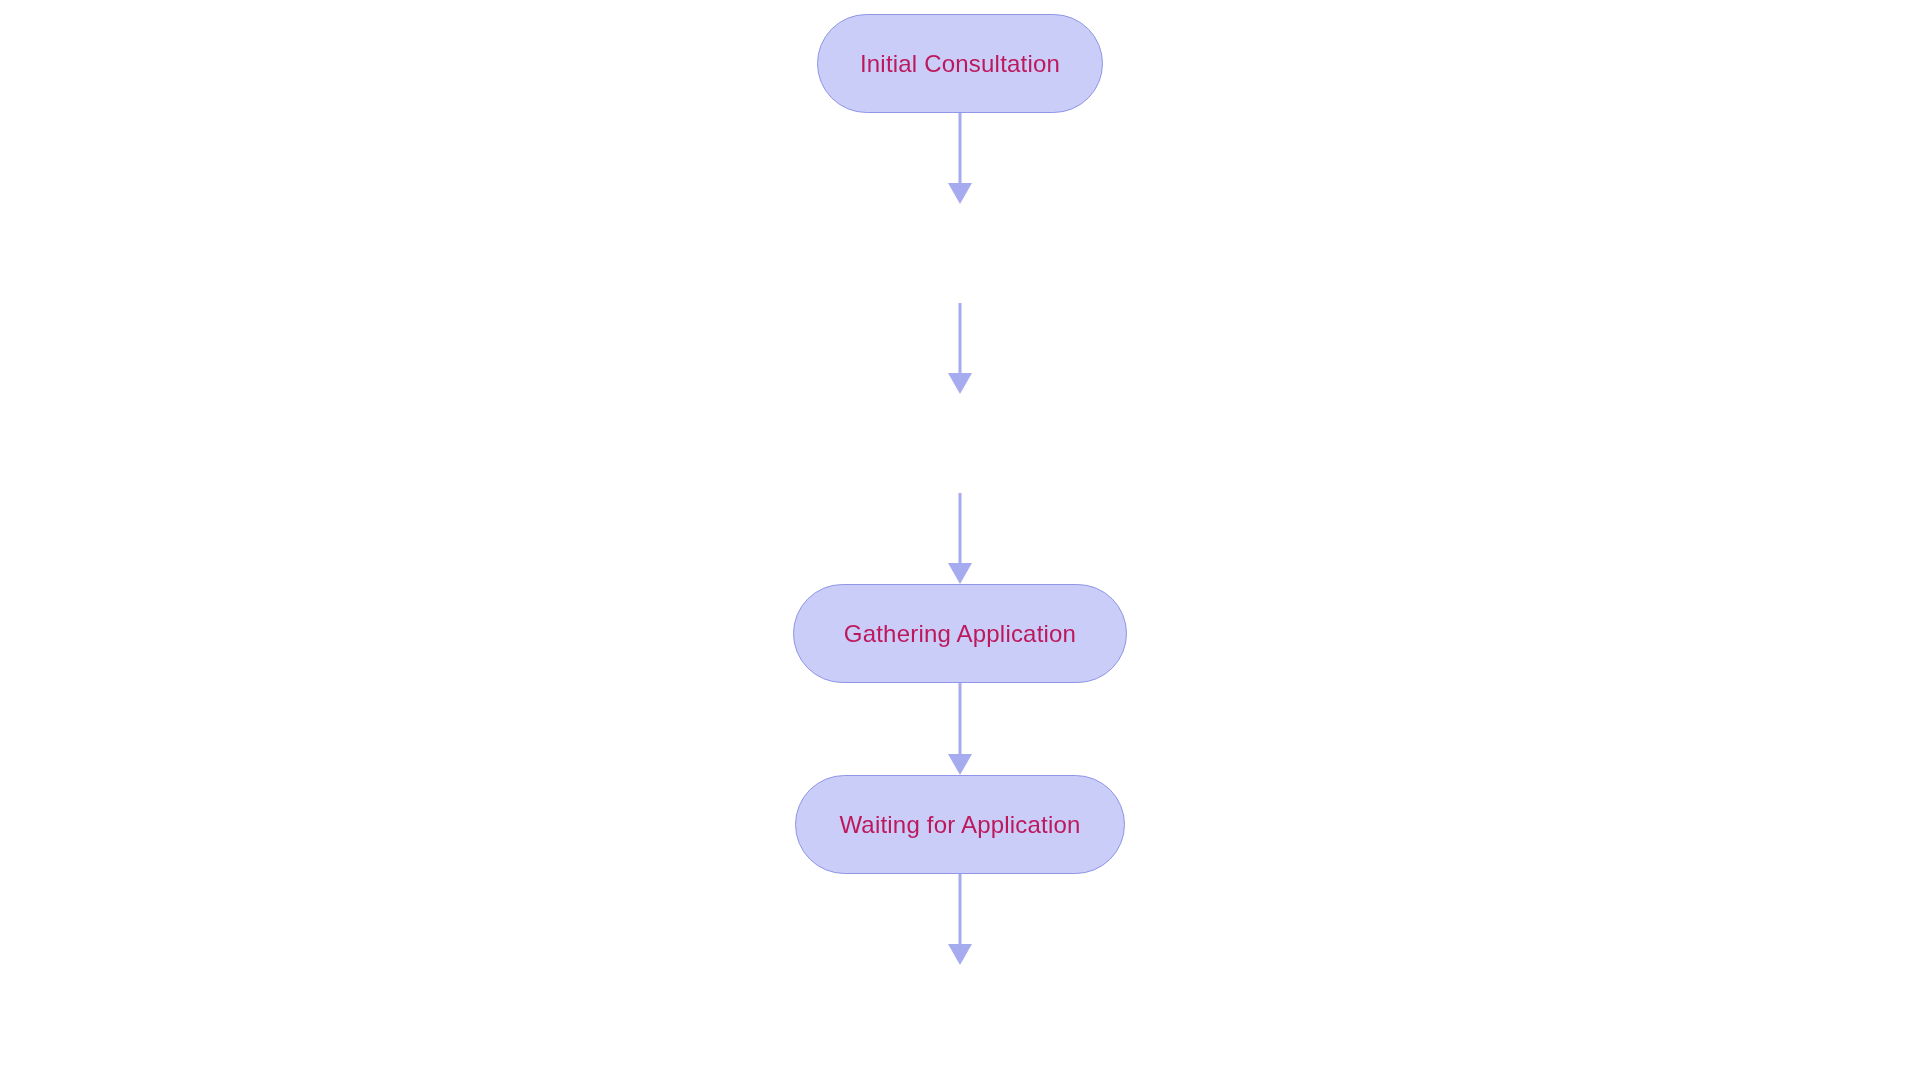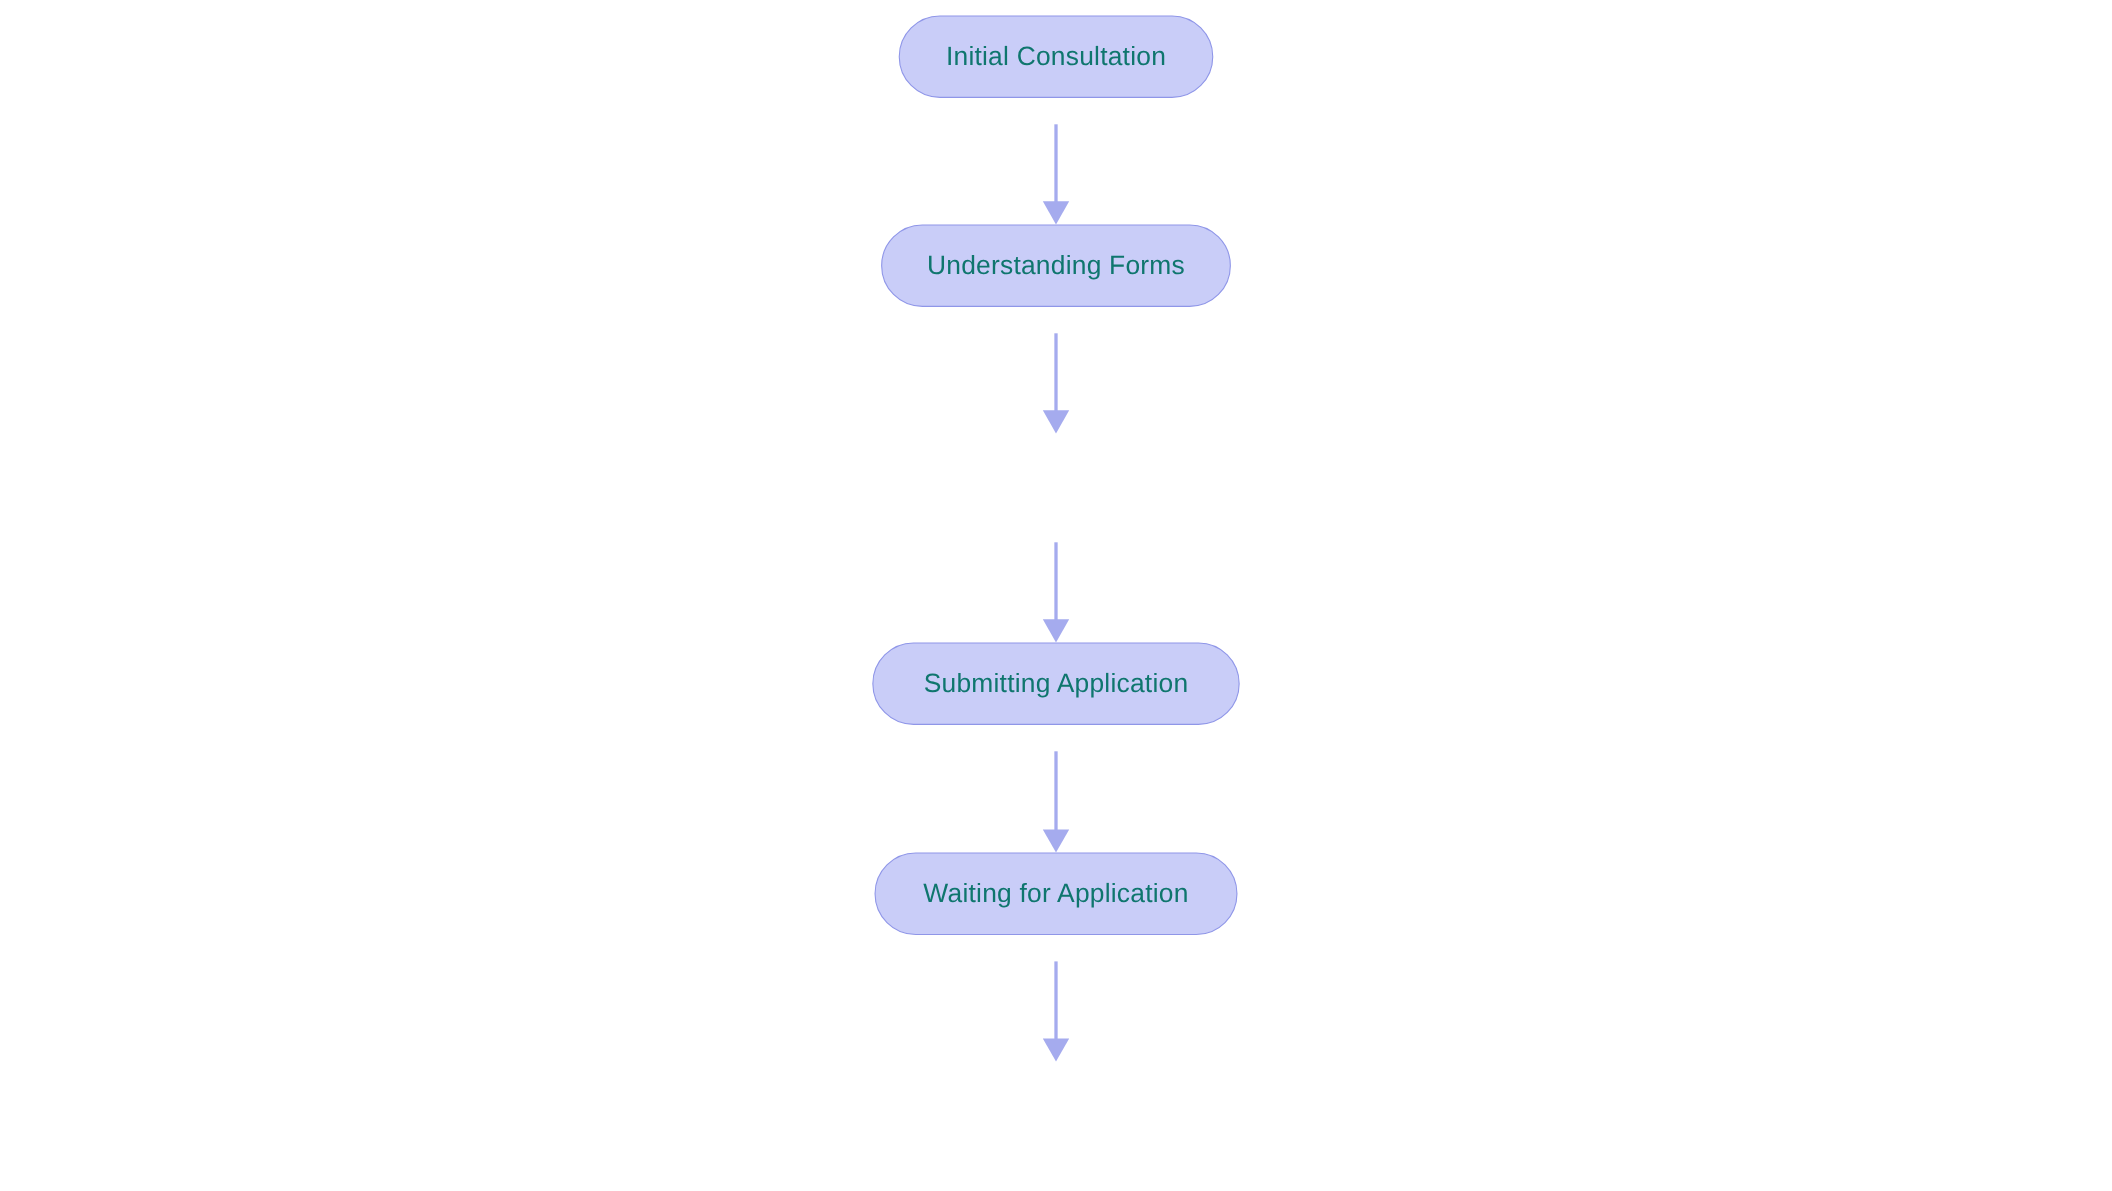--- a/index.html
+++ b/index.html
@@ -12,29 +12,29 @@
     position: relative;
     width: 1920px;
     height: 1083px;
     background: #ffffff;
     overflow: hidden;
   }
   .node {
     position: absolute;
     left: 50%;
     transform: translateX(-50%);
-    height: 75px;
+    height: 99px;
     border-radius: 50px;
     background: #c9cdf8;
     border: 1.5px solid #8f96e8;
     box-sizing: border-box;
     display: flex;
     align-items: center;
     justify-content: center;
-    color: #0f766e;
+    color: #be185d;
     font-size: 24px;
     font-weight: 400;
     letter-spacing: 0.2px;
     white-space: nowrap;
   }
   .n1 { top: 14px;  width: 286px; }
   .n2 { top: 204px; width: 318px; }
   .n3 { top: 394px; width: 380px; }
   .n4 { top: 584px; width: 334px; }
   .n5 { top: 775px; width: 330px; }
@@ -80,37 +80,34 @@
 
   <div class="node n1">
     <span>Initial Consultation</span>
   </div>
 
   <div class="arrow a1">
     <div class="shaft"></div>
     <div class="head"></div>
   </div>
 
-  <div class="node n2">
-    <span>Understanding Forms</span>
-  </div>
 
   <div class="arrow a2">
     <div class="shaft"></div>
     <div class="head"></div>
   </div>
 
 
   <div class="arrow a3">
     <div class="shaft"></div>
     <div class="head"></div>
   </div>
 
   <div class="node n4">
-    <span>Submitting Application</span>
+    <span>Gathering Application</span>
   </div>
 
   <div class="arrow a4">
     <div class="shaft"></div>
     <div class="head"></div>
   </div>
 
   <div class="node n5">
     <span>Waiting for Application</span>
   </div>

